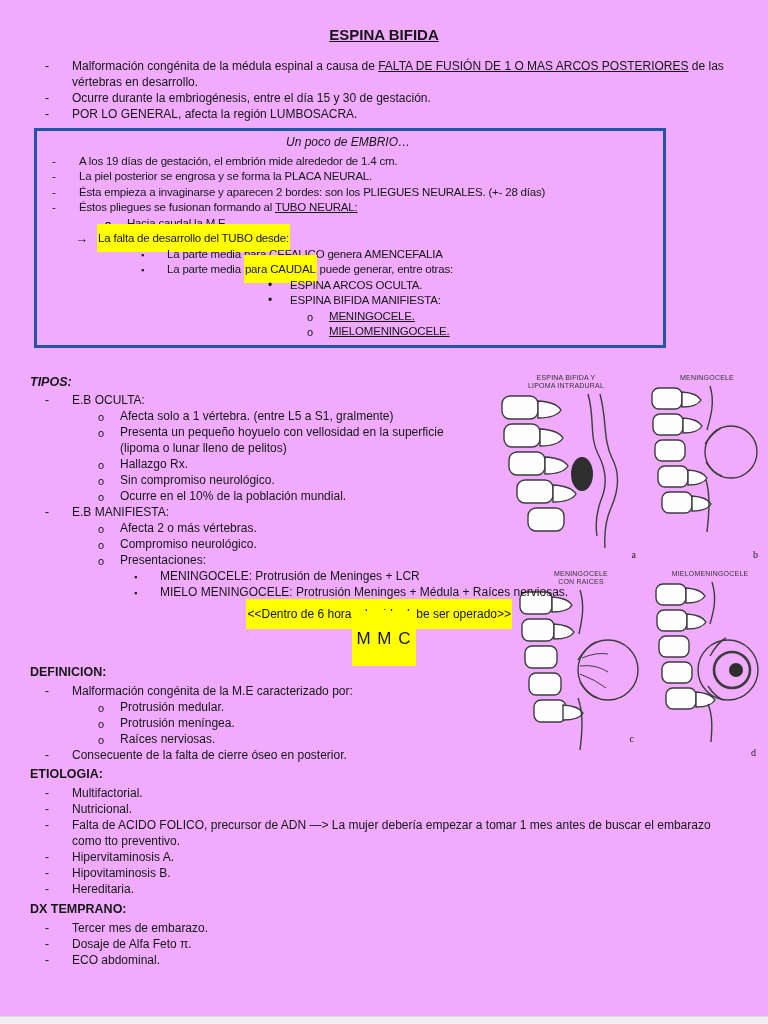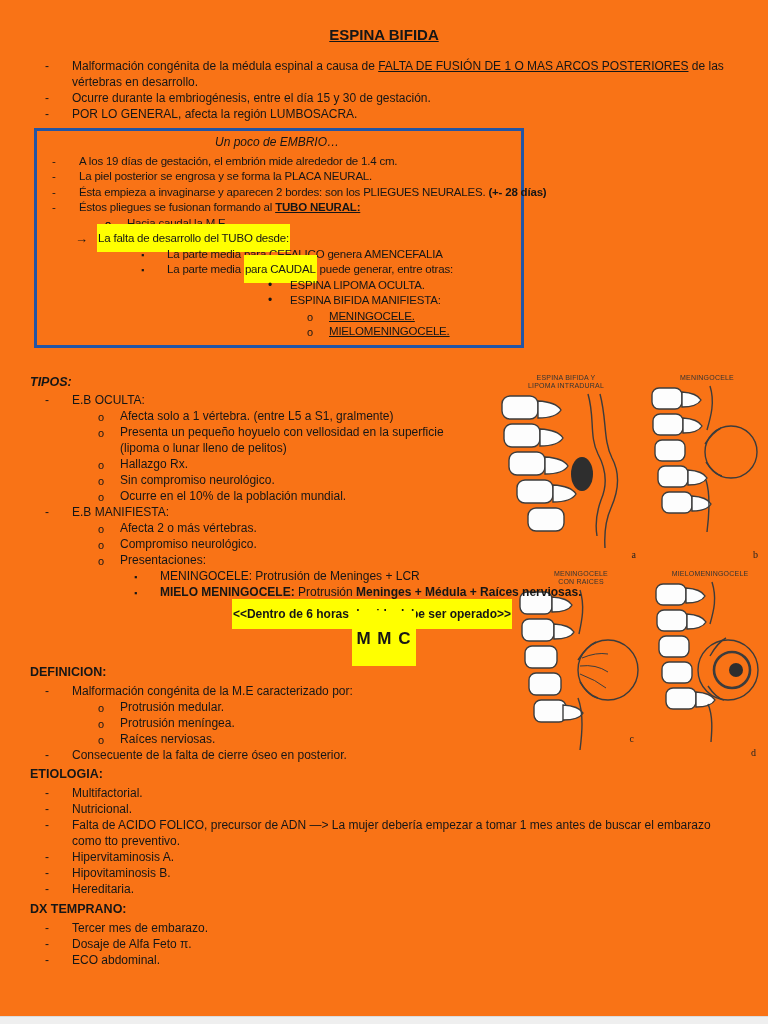--- a/index.html
+++ b/index.html
@@ -1,40 +1,40 @@
 <!DOCTYPE html>
 <html><head>
 <meta charset="utf-8">
 <style>
   *{margin:0;padding:0;box-sizing:border-box;}
   html,body{width:768px;height:1024px;background:#ffffff;}
   body{font-family:"Liberation Sans",sans-serif;color:#161616;-webkit-font-smoothing:antialiased;}
-  .page{position:relative;width:768px;height:1024px;background:#f97316;padding:26px 30px 0 30px;overflow:hidden;}
+  .page{position:relative;width:768px;height:1024px;background:#f0abfc;padding:26px 30px 0 30px;overflow:hidden;}
 
   .title{text-align:center;font-weight:bold;text-decoration:underline;font-size:15px;line-height:18px;margin-bottom:14px;}
 
   .list{font-size:12px;}
   .ln{position:relative;line-height:16px;}
   .tx{display:block;}
   .mk{position:absolute;top:0;}
   .ind1 .tx{margin-left:42px;}  .ind1 .mk{left:15px;}
   .ind2 .tx{margin-left:90px;}  .ind2 .mk{left:68px;}
   .ind3 .tx{margin-left:130px;} .ind3 .mk{left:104px;}
   .ind4 .tx{margin-left:253px;} .ind4 .mk{left:231px;}
   .ind5 .tx{margin-left:292px;text-decoration:underline;} .ind5 .mk{left:270px;}
   .indA .tx{margin-left:60px;}  .indA .mk{left:38px;font-size:13px;}
   .mk-o{font-size:11px;top:1px;}
   .mk-s{font-size:9px;top:1px;}
   .mk-b{font-size:12px;}
 
-  .b{font-weight:bold;}
+  .b{font-weight:normal;}
   .u{text-decoration:underline;}
   .hl{background:#ffff00;padding:8px 1px;}
 
-  .embrio-box{margin:6px 0 0 4px;width:490px;border:3px solid #2355a4;padding:4px 4px 5px 0;}
+  .embrio-box{margin:6px 0 0 4px;width:632px;border:3px solid #2355a4;padding:4px 4px 5px 0;}
   .embrio-box .list{font-size:11.5px;letter-spacing:-0.2px;}
   .embrio-box .ln{line-height:15.5px;}
   .embrio-box .tx{white-space:nowrap;}
   .box-title{text-align:center;font-style:italic;font-size:12px;line-height:15.5px;margin-bottom:3px;}
 
   .h{font-weight:bold;font-size:12.5px;line-height:16px;}
   .h-tipos{margin:26px 0 2px 0;font-style:italic;}
   .h-def{margin:14px 0 3px 0;}
   .h-etio{margin:3px 0 3px 0;}
   .h-dx{margin:4px 0 3px 0;}
@@ -118,21 +118,21 @@
         <div class="ln ind3">
           <span class="mk mk-s">▪</span>
           <span class="tx"><span>La parte media para CEFALICO genera AMENCEFALIA</span></span>
         </div>
         <div class="ln ind3">
           <span class="mk mk-s">▪</span>
           <span class="tx"><span>La parte media </span><span class="hl">para CAUDAL</span><span> puede generar, entre otras:</span></span>
         </div>
         <div class="ln ind4">
           <span class="mk mk-b">•</span>
-          <span class="tx"><span>ESPINA LIPOMA OCULTA.</span></span>
+          <span class="tx"><span>ESPINA ARCOS OCULTA.</span></span>
         </div>
         <div class="ln ind4">
           <span class="mk mk-b">•</span>
           <span class="tx"><span>ESPINA BIFIDA MANIFIESTA:</span></span>
         </div>
         <div class="ln ind5">
           <span class="mk mk-o">o</span>
           <span class="tx"><span>MENINGOCELE.</span></span>
         </div>
         <div class="ln ind5">

